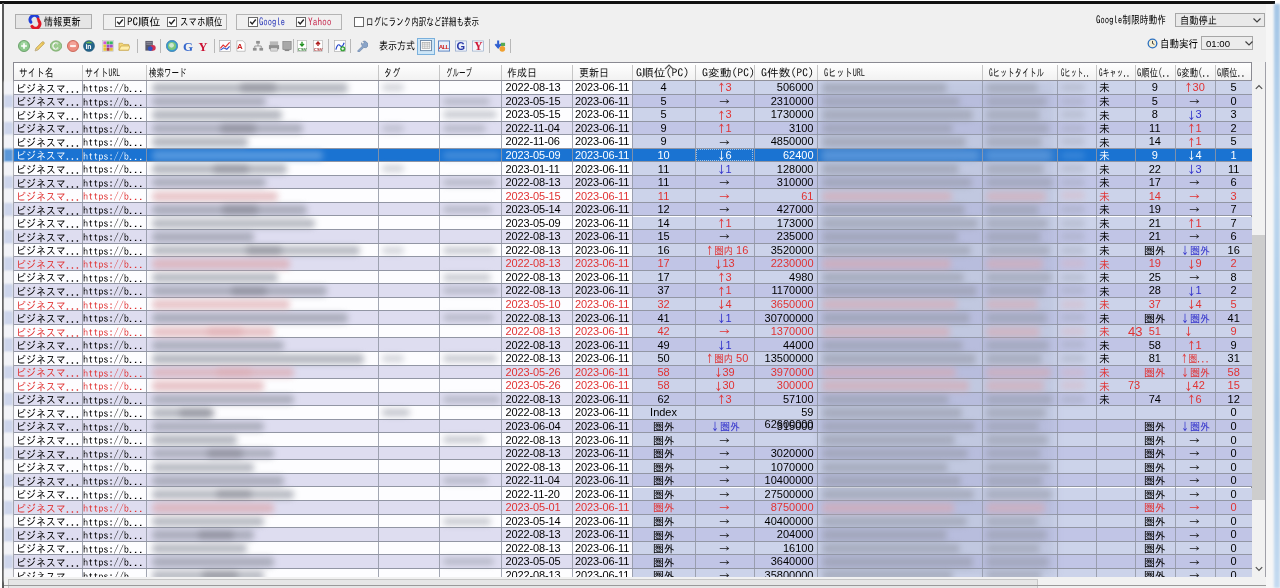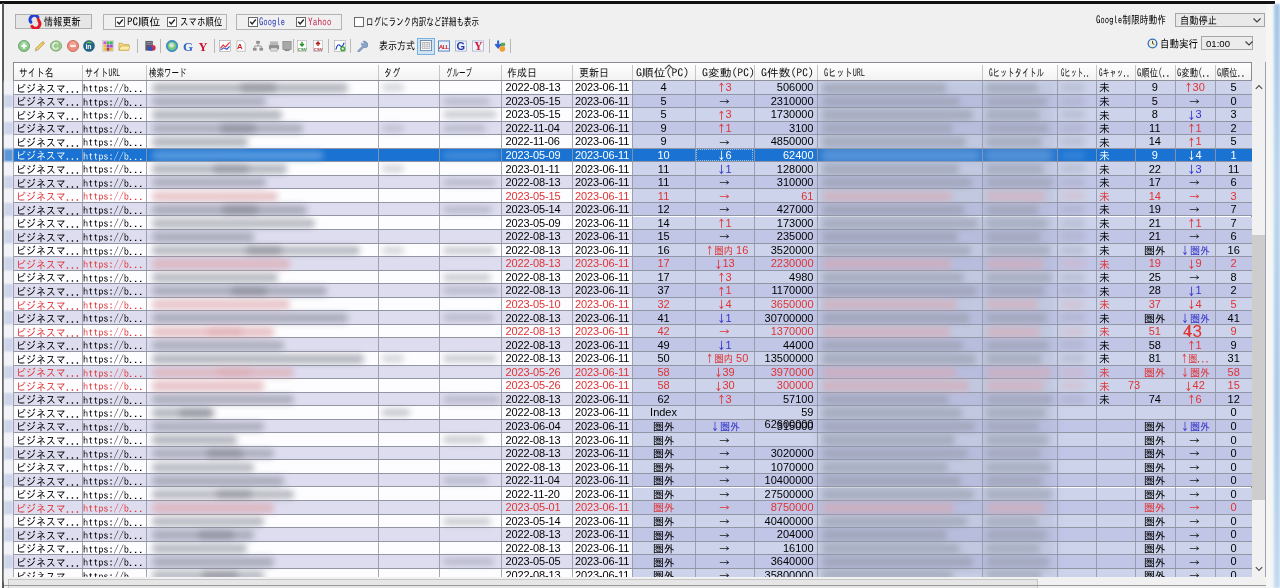--- a/index.html
+++ b/index.html
@@ -1108,21 +1108,21 @@
         <use href="#rt" fill="#e03232"></use>
       </svg>
       <div class="ls nr" style="left:740.0px;top:245.10px;width:59.5px;color:#e03232">1370000</div>
       <svg style="position:absolute;left:1085.0px;top:245.2px" width="10.8" height="12.1">
         <use href="#mi" fill="#e03232"></use>
       </svg>
       <div class="ls n" style="left:1120.8px;top:245.10px;width:40.0px;color:#e03232">51</div>
       <svg style="position:absolute;left:1169.4px;top:245.2px" width="10.8" height="12.1">
         <use href="#dn" fill="#e03232"></use>
       </svg>
-      <div class="ls" style="position:absolute;left:1169px;top:245.10px;font-size:17px;color:#e03232">43</div>
+      <div class="ls" style="position:absolute;left:1114px;top:245.10px;font-size:13px;color:#e03232">43</div>
       <div class="ls n" style="left:1200.8px;top:245.10px;width:37.7px;color:#e03232">9</div>
       <svg style="position:absolute;left:1.5px;top:259.1px" width="64.8" height="12.3">
         <g transform="scale(0.9063,1)">
           <use href="#bz" fill="#000000"></use>
         </g>
       </svg>
       <svg style="position:absolute;left:69.2px;top:259.4px" width="61.2" height="11.4">
         <use href="#uu" fill="#000000"></use>
       </svg>
       <div class="ls d" style="left:491.5px;top:258.65px;color:#000">2022-08-13</div>

